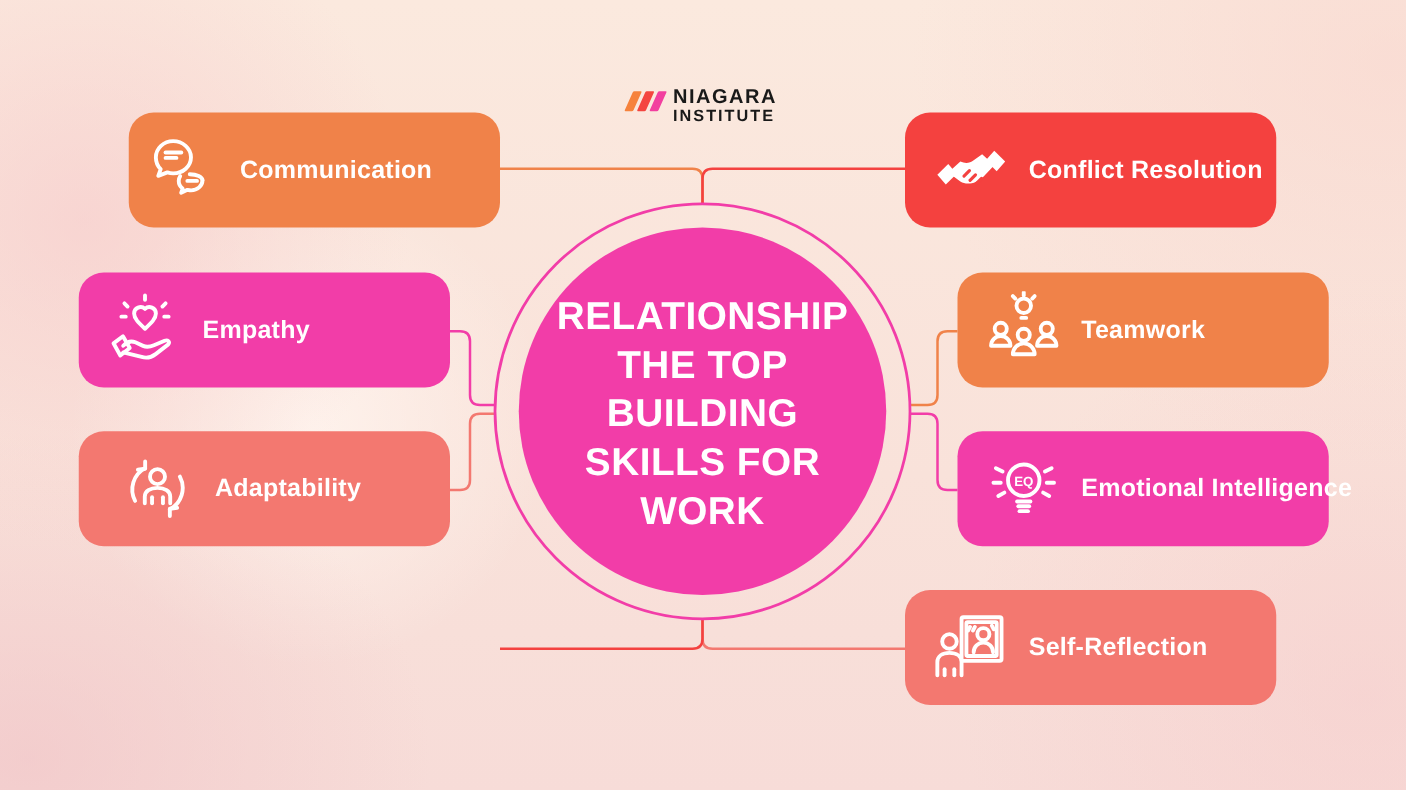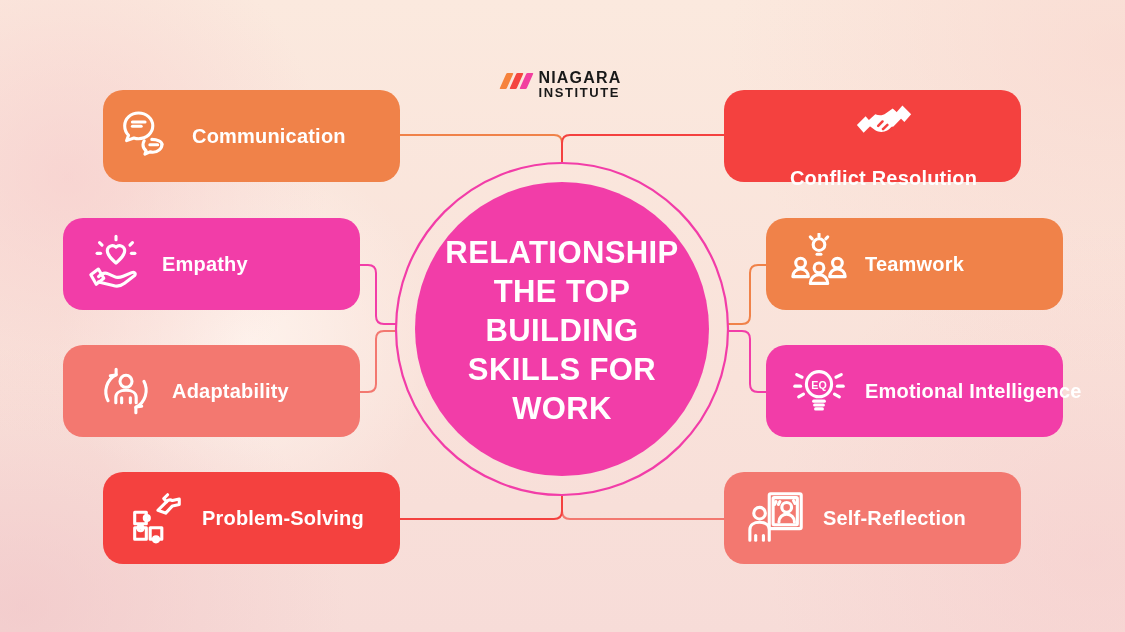--- a/index.html
+++ b/index.html
@@ -125,37 +125,22 @@
           <path d="M36.5 44v-5"></path>
         <path d="M13.5 42a20 20 0 0 1 8.3-27"></path>
         <path d="M21.8 9.5v6l-6 .8"></path>
         <path d="M50.5 22a20 20 0 0 1-8.3 27"></path>
         <path d="M42.2 54.5v-6l6-.8"></path>
       </svg>
     </span>
     <span class="skill-label">Adaptability</span>
   </div>
 
-  <div class="skill pos-problem" style="background-color: rgb(244, 65, 63);">
-    <span class="icon-wrap">
-      <svg viewBox="0 0 64 64" class="lineart">
-        <path d="M10 26h12v12H10z"></path>
-          <circle cx="22.5" cy="32" r="2.6"></circle>
-        <path d="M10 42h12v12H10z"></path>
-          <circle cx="16" cy="42.5" r="2.6"></circle>
-        <path d="M26 42h12v12H26z"></path>
-          <circle cx="32" cy="54" r="2.6"></circle>
-        <path d="M34 24l9-9c1.5-1.5 4-2 6-1l7-1.5v5.5l-7 1.5-7 7.5z"></path>
-        <path d="M43 15l-3-3 4-4"></path>
-      </svg>
-    </span>
-    <span class="skill-label">Problem-Solving</span>
-  </div>
-
-  <div class="skill pos-conflict" style="background-color: rgb(244, 65, 63); flex-direction: column;">
+
+  <div class="skill pos-conflict" style="background-color: rgb(244, 65, 63);">
     <span class="icon-wrap">
       <svg viewBox="0 0 64 64">
         <g fill="#ffffff" stroke="none">
           <path d="M4 36l9-9 7 8-9 9z"></path>
           <path d="M60 25l-9-9-7 8 9 9z"></path>
           <path d="M13 34l10-9c4 1.8 7.5 1.6 11-1l7-5 10 9-9 9.5c-5.5 5.5-13.5 7.5-19 4z"></path>
         </g>
         <g fill="none" stroke-linecap="round" stroke-width="2.6" stroke="#F4413F">
           <path d="M26 37l4.5-4.5"></path>
             <path d="M31 40.5l4.5-4.5"></path>

